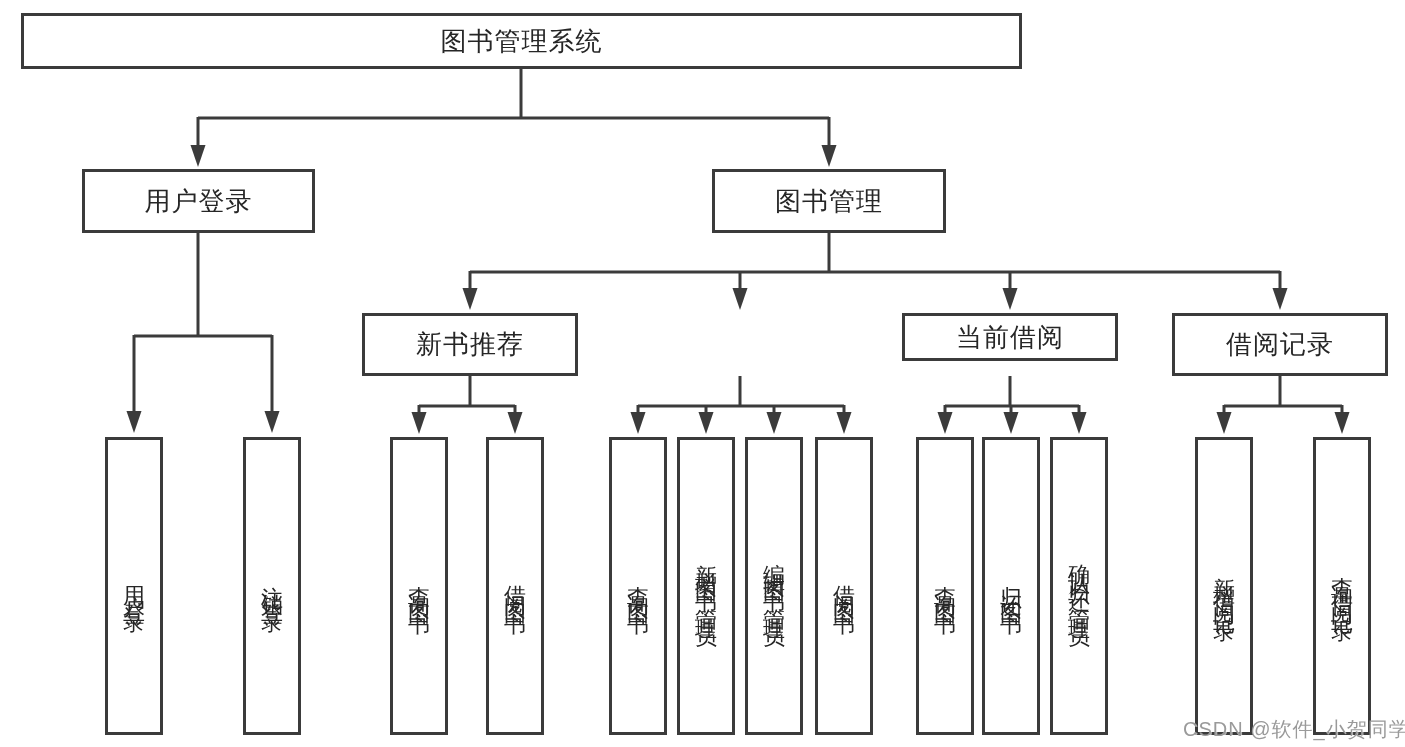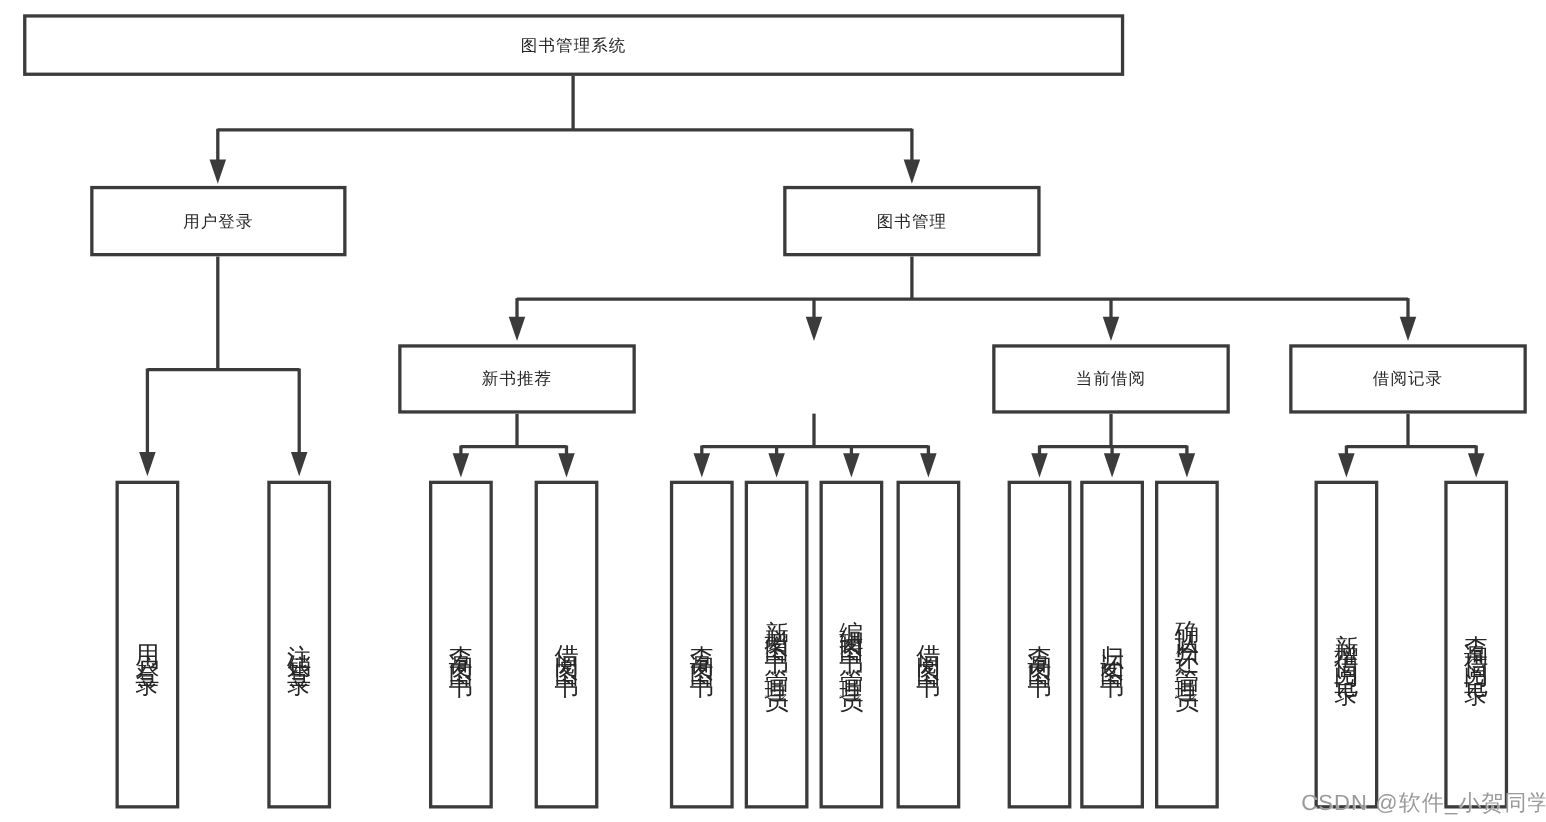--- a/index.html
+++ b/index.html
@@ -16,39 +16,39 @@
   #edges polygon{fill:#3b3b3b;stroke:none;}
   .node{
     position:absolute;
     box-sizing:border-box;
     background:#fff;
     border:3px solid #3b3b3b;
     display:flex;align-items:center;justify-content:center;
     z-index:1;
   }
   .h-node span{
-    font-size:15px;
+    font-size:26px;
     letter-spacing:1px;
     white-space:nowrap;
     font-family:Liberation Mono, monospace;
   }
   .v-node span{
     writing-mode:vertical-rl;
     font-size:22px;
     letter-spacing:9px;
     line-height:1;
     white-space:nowrap;
   }
   
   #node-root           {left:21px;  top:13px;  width:1001px; height:56px;}
   #node-user-login     {left:82px;  top:169px; width:233px;  height:64px;}
   #node-book-mgmt      {left:712px; top:169px; width:234px;  height:64px;}
   #node-new-book-rec   {left:362px; top:313px; width:216px;  height:63px;}
   #node-book-borrow    {left:632px; top:313px; width:216px;  height:63px;}
-  #node-current-borrow {left:902px; top:313px; width:216px;  height:63px;}
+  #node-current-borrow {left:902px; top:313px; width:216px;  height:48px;}
   #node-borrow-records {left:1172px;top:313px; width:216px;  height:63px;}
   
   .leaf{top:437px;width:58px;height:298px;}
   #leaf-user-login          {left:105px;}
   #leaf-logout              {left:243px;}
   #leaf-query-book-1        {left:390px;}
   #leaf-borrow-book-1       {left:486px;}
   #leaf-query-book-2        {left:609px;}
   #leaf-add-book            {left:677px;}
   #leaf-edit-book           {left:745px;}

